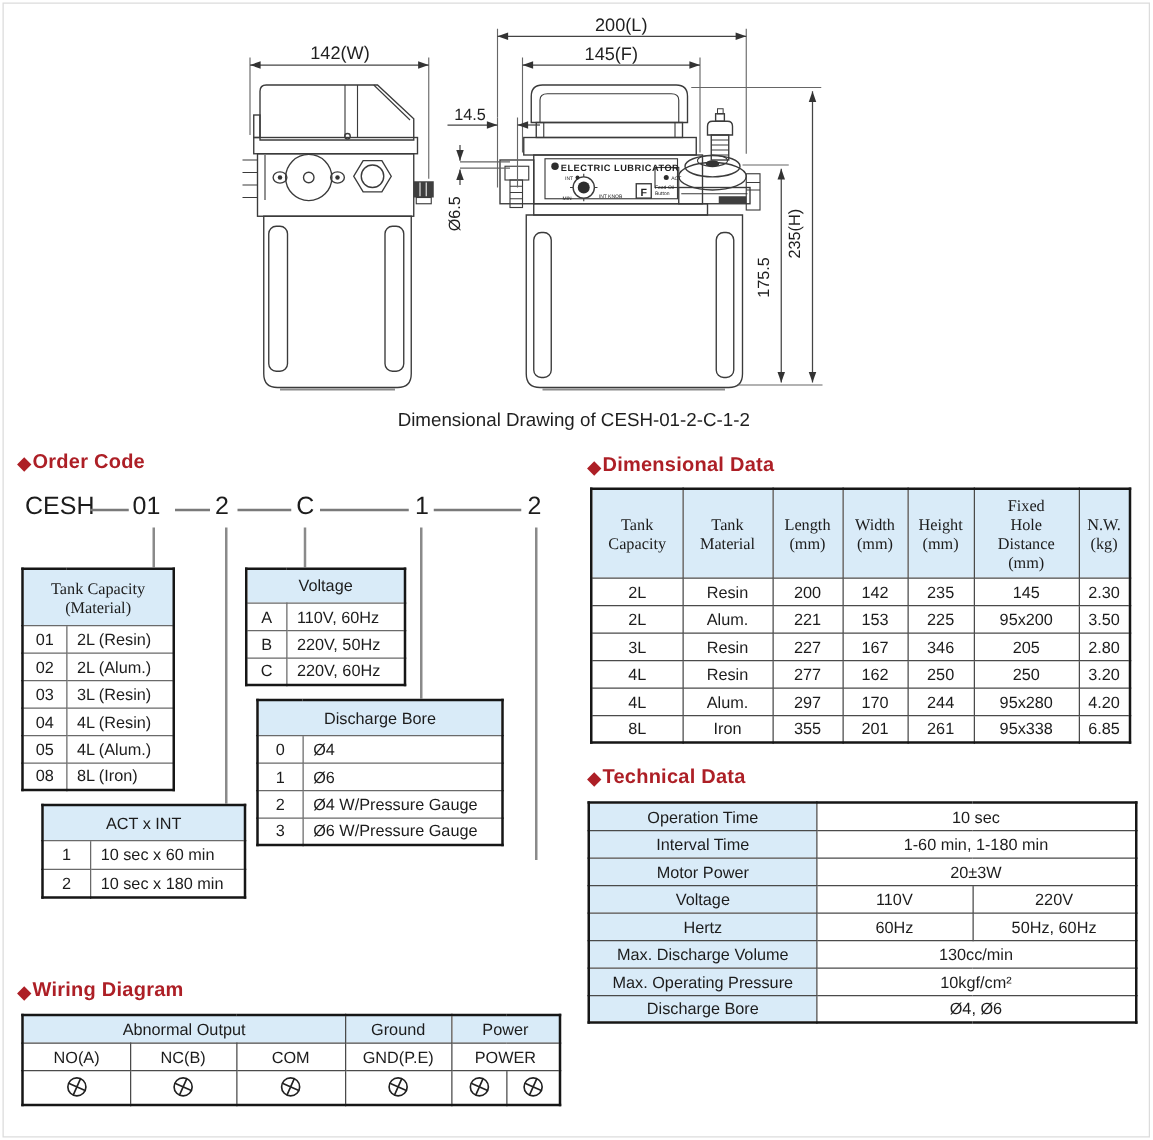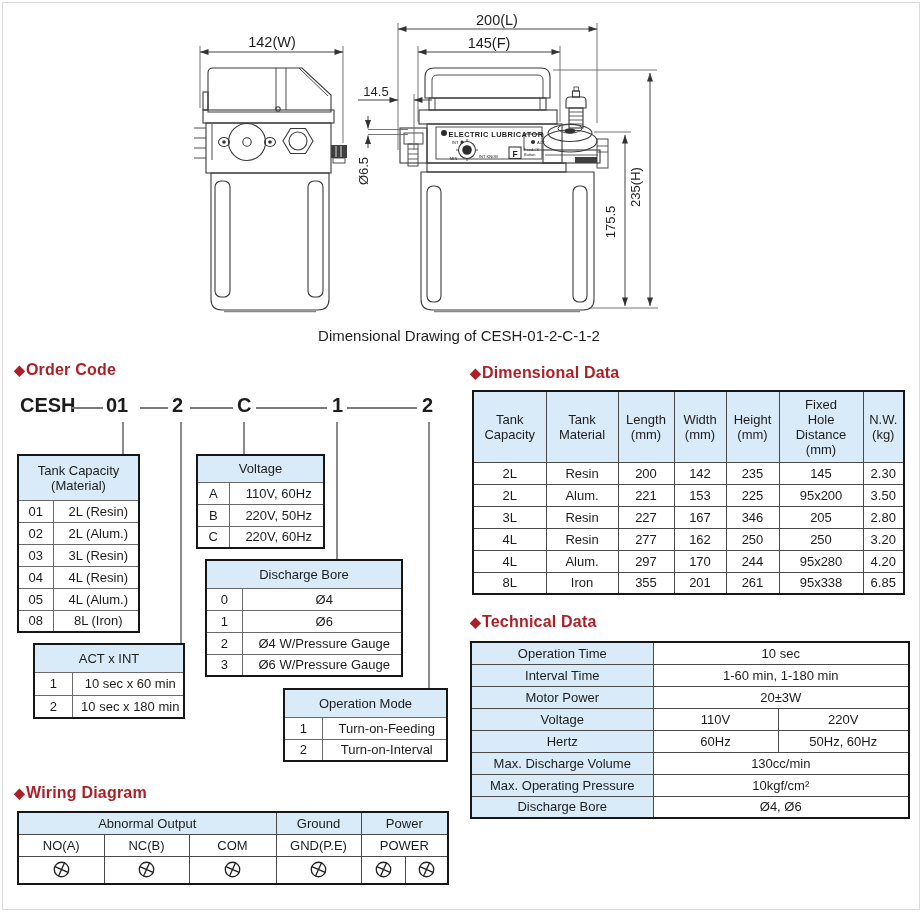--- a/index.html
+++ b/index.html
@@ -3,32 +3,32 @@
 <meta charset="utf-8">
 <style>
   html,body{margin:0;padding:0;background:#fff;}
   .page{position:relative;width:922px;height:912px;background:#ffffff;
         font-family:"Liberation Sans",sans-serif;color:#1c1c1c;overflow:hidden;}
   .frame{position:absolute;inset:2px;border:1px solid #dcdcdc;pointer-events:none;}
   svg text{font-family:"Liberation Sans",sans-serif;fill:#1f1f1f;}
   .sec{position:absolute;display:flex;align-items:center;font-weight:bold;
        font-size:16px;color:#ad1f26;letter-spacing:0.2px;}
   .sec .dia{font-size:14px;margin-right:1px;}
-  .ocp{position:absolute;font-size:20px;font-weight:700;color:#1c1c1c;}
+  .ocp{position:absolute;font-size:20px;font-weight:400;color:#1c1c1c;}
   .dash{position:absolute;height:2px;background:#7a7a7a;}
   .vline{position:absolute;width:2px;background:#8a8a8a;}
   table{position:absolute;border-collapse:collapse;table-layout:fixed;
         font-size:13px;color:#1c1c1c;background:#fff;}
   .tbl{border:2px solid #161616;}
   .tbl td{border:1px solid #6a6a6a;padding:0 3px;overflow:hidden;}
   .rt td{border:1px solid #4a4a4a;}
   .hd{background:#d9ebf8;text-align:center;}
-  .pre{white-space:pre-line;line-height:1.16;}
+  .pre{white-space:pre-line;line-height:1.16;font-family:Liberation Serif, serif;}
   .c{text-align:center;}
-  .l{text-align:center;padding-left:8px !important;}
+  .l{text-align:left;padding-left:8px !important;}
   .term{display:block;margin:0 auto;}
 </style>
 </head>
 <body>
 
 <div class="page">
 <div class="frame"></div>
 
 <svg width="922" height="358" style="position:absolute;left:0;top:0">
   <defs>
@@ -261,59 +261,40 @@
           <td class="c">2</td>
           <td class="l">Ø4 W/Pressure Gauge</td>
         </tr>
   <tr style="height:22px">
           <td class="c">3</td>
           <td class="l">Ø6 W/Pressure Gauge</td>
         </tr>
 </tbody>
     </table>
 
-<table class="tbl" style="left:33px;top:643px;width:152px">
+<table class="tbl" style="left:33px;top:643px;width:164px">
   <colgroup>
         <col style="width:38px">
         <col>
       </colgroup>
   <tbody>
         <tr style="height:28px">
           <td colspan="2" class="hd">ACT x INT</td>
         </tr>
   <tr style="height:23px">
           <td class="c">1</td>
           <td class="l">10 sec x 60 min</td>
         </tr>
   <tr style="height:23px">
           <td class="c">2</td>
           <td class="l">10 sec x 180 min</td>
         </tr>
 </tbody>
     </table>
 
-<table class="tbl" style="left:283px;top:688px;width:165px">
-  <colgroup>
-        <col style="width:38px">
-        <col>
-      </colgroup>
-  <tbody>
-        <tr style="height:28px">
-          <td colspan="2" class="hd">Operation Mode</td>
-        </tr>
-  <tr style="height:22px">
-          <td class="c">1</td>
-          <td class="l">Turn-on-Feeding</td>
-        </tr>
-  <tr style="height:22px">
-          <td class="c">2</td>
-          <td class="l">Turn-on-Interval</td>
-        </tr>
-</tbody>
-    </table>
 
 <table class="tbl rt" style="left:472px;top:390px;width:431px">
   <colgroup>
         <col style="width:73px">
         <col style="width:72px">
         <col style="width:56px">
         <col style="width:52px">
         <col style="width:53px">
         <col style="width:84px">
         <col style="width:41px">

